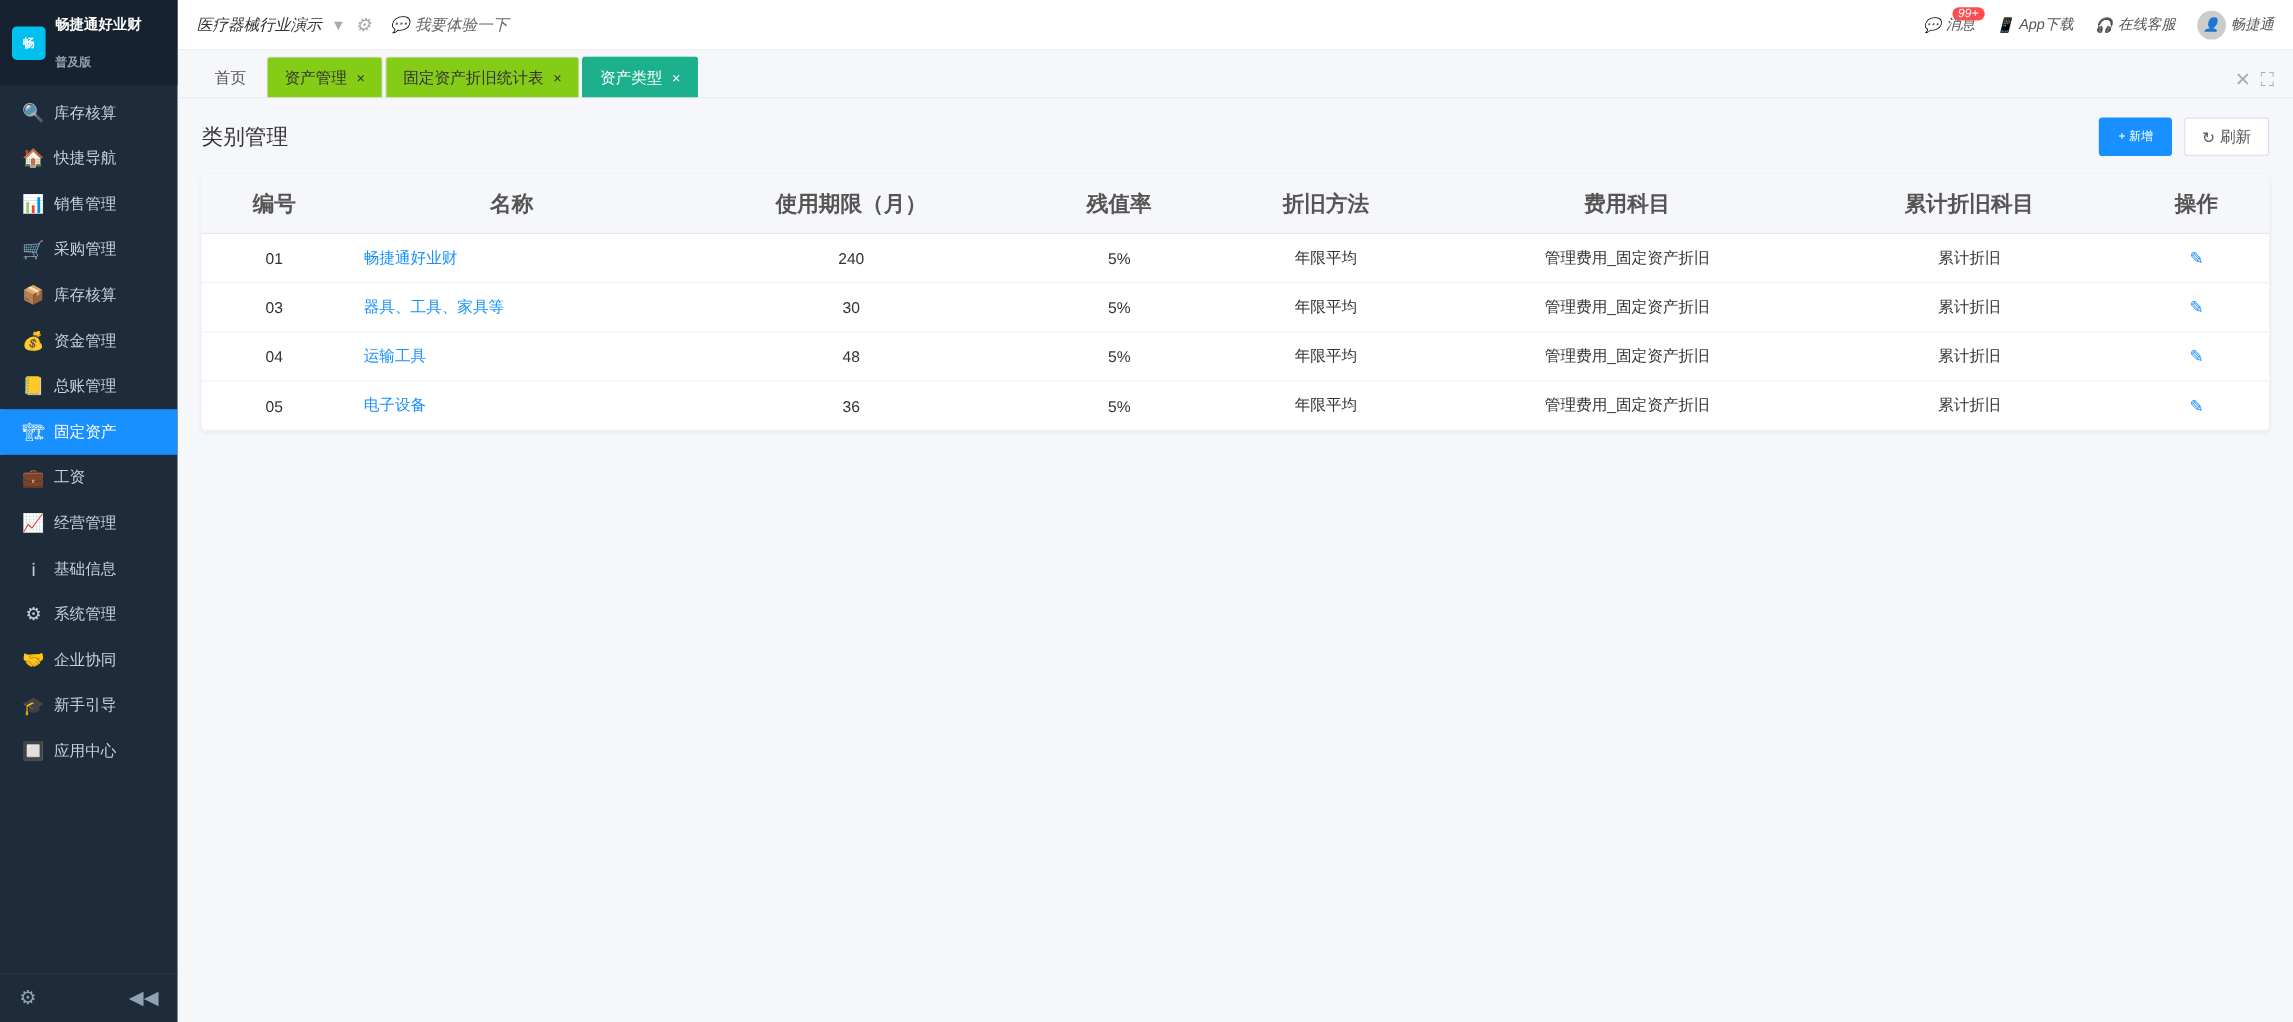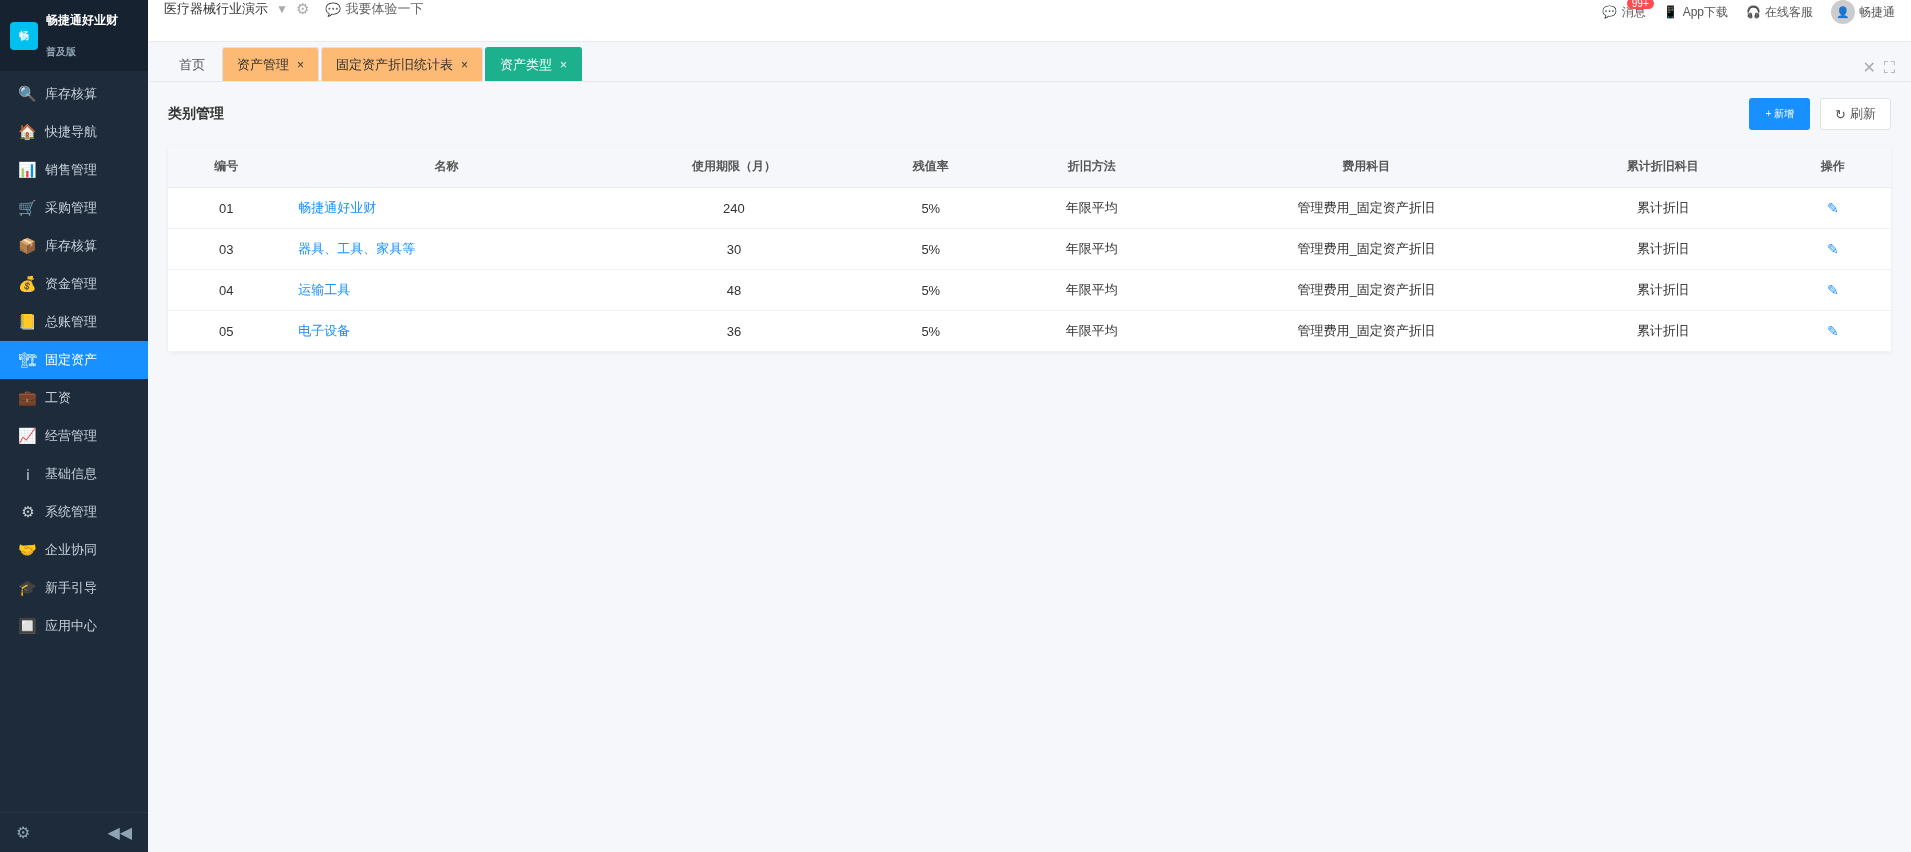--- a/index.html
+++ b/index.html
@@ -60,23 +60,24 @@
     .sidebar-footer .footer-icon { color: #8fa3b3; cursor: pointer; font-size: 16px; }
 
     
     .main { flex: 1; display: flex; flex-direction: column; overflow: hidden; }
 
     
     .topbar {
       height: 42px;
       background: #fff;
       border-bottom: 1px solid #e8eaf0;
-      display: flex; align-items: flex-start; justify-content: space-between;
+      display: flex; align-items: center; justify-content: space-between;
       padding: 0 16px;
       flex-shrink: 0;
+      font-style: italic;
     }
     .topbar-left { display: flex; align-items: center; gap: 8px; }
     .topbar-company { font-size: 13px; color: #333; font-weight: 500; }
     .topbar-dropdown { color: #aaa; cursor: pointer; font-size: 12px; }
     .topbar-gear { color: #aaa; cursor: pointer; font-size: 15px; }
     .topbar-feedback { display: flex; align-items: center; gap: 4px; color: #666; font-size: 13px; cursor: pointer; margin-left: 8px; }
     .topbar-right { display: flex; align-items: center; gap: 18px; }
     .topbar-action { display: flex; align-items: center; gap: 4px; color: #555; font-size: 12px; cursor: pointer; position: relative; }
     .badge { background: #ff4d4f; color: #fff; border-radius: 10px; font-size: 10px; padding: 0 5px; position: absolute; top: -6px; right: -8px; min-width: 18px; text-align: center; }
     .topbar-user { display: flex; align-items: center; gap: 4px; color: #555; font-size: 12px; cursor: pointer; }
@@ -104,21 +105,21 @@
       background: transparent;
       border-radius: 3px 3px 0 0;
       margin-right: 2px;
     }
     .tab-item.active {
       background: #1db08c;
       color: #fff;
       border-color: #1db08c;
     }
     .tab-item.normal-active {
-      background: #fdba74;
+      background: #84cc16;
       color: #333;
       border-color: #dde1e9;
       margin-top: 32px;
     }
     .tab-close { font-size: 12px; color: inherit; cursor: pointer; margin-left: 2px; }
     .tab-home { color: #555; }
 
     
     .window-controls {
       margin-left: auto;
@@ -126,21 +127,21 @@
       padding-bottom: 4px;
     }
     .win-btn { cursor: pointer; color: #aaa; font-size: 16px; }
 
     
     .content { flex: 1; overflow: auto; padding: 16px 20px; background: #f5f7fa; }
     .page-header {
       display: flex; align-items: center; justify-content: space-between;
       margin-bottom: 16px;
     }
-    .page-title { font-size: 14px; font-weight: bold; color: #333; text-align: right; }
+    .page-title { font-size: 18px; font-weight: normal; color: #333; text-align: right; }
     .header-actions { display: flex; gap: 10px; }
     .btn-new {
       background: #1890ff;
       color: #fff;
       border: none;
       padding: 6px 16px;
       border-radius: 3px;
       cursor: pointer;
       font-size: 10px;
       display: flex; align-items: center; gap: 4px;
@@ -155,21 +156,21 @@
       font-size: 13px;
       display: flex; align-items: center; gap: 4px;
     }
 
     
     .table-wrapper { background: #fff; border-radius: 4px; overflow: hidden; box-shadow: 0 1px 4px rgba(0,0,0,0.06); }
     table { width: 100%; border-collapse: collapse; }
     thead tr { background: #f5f7fa; }
     th {
       padding: 12px 14px;
-      font-size: 12px;
+      font-size: 18px;
       color: #555;
       font-weight: 600;
       border-bottom: 1px solid #e8eaf0;
       text-align: center;
     }
     td {
       padding: 11px 14px;
       font-size: 13px;
       color: #333;
       border-bottom: 1px solid #f0f2f5;

